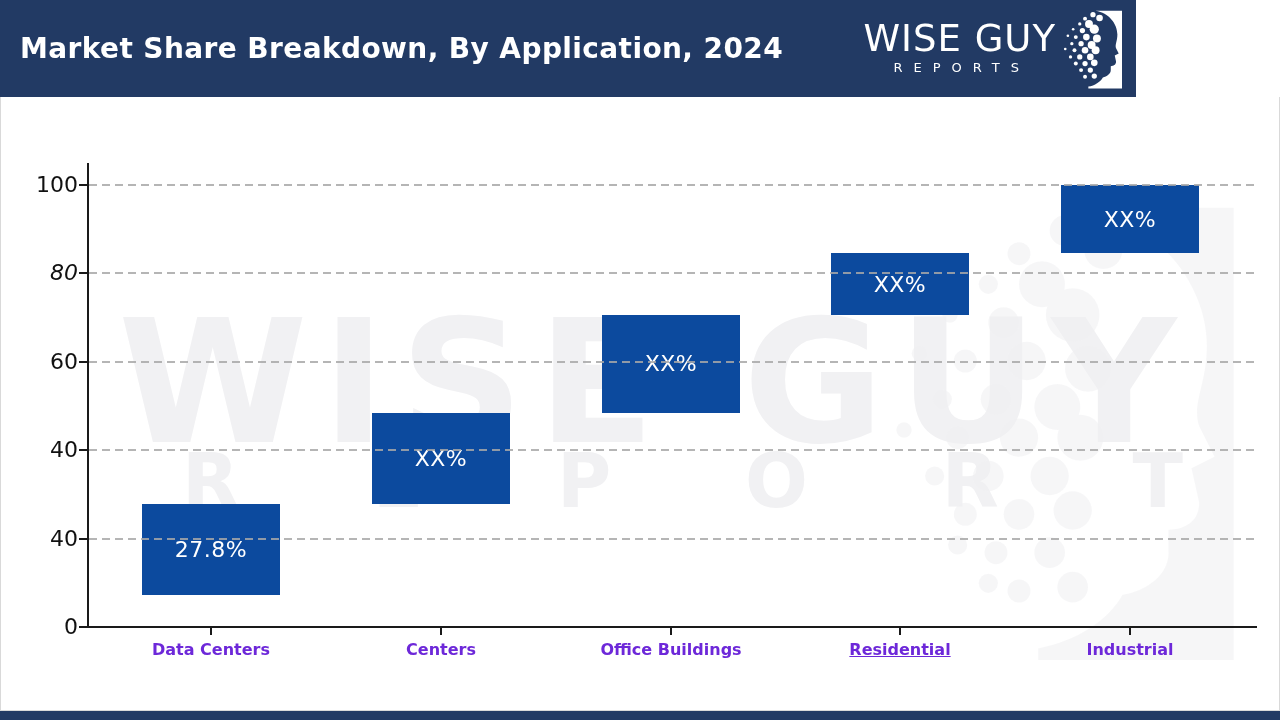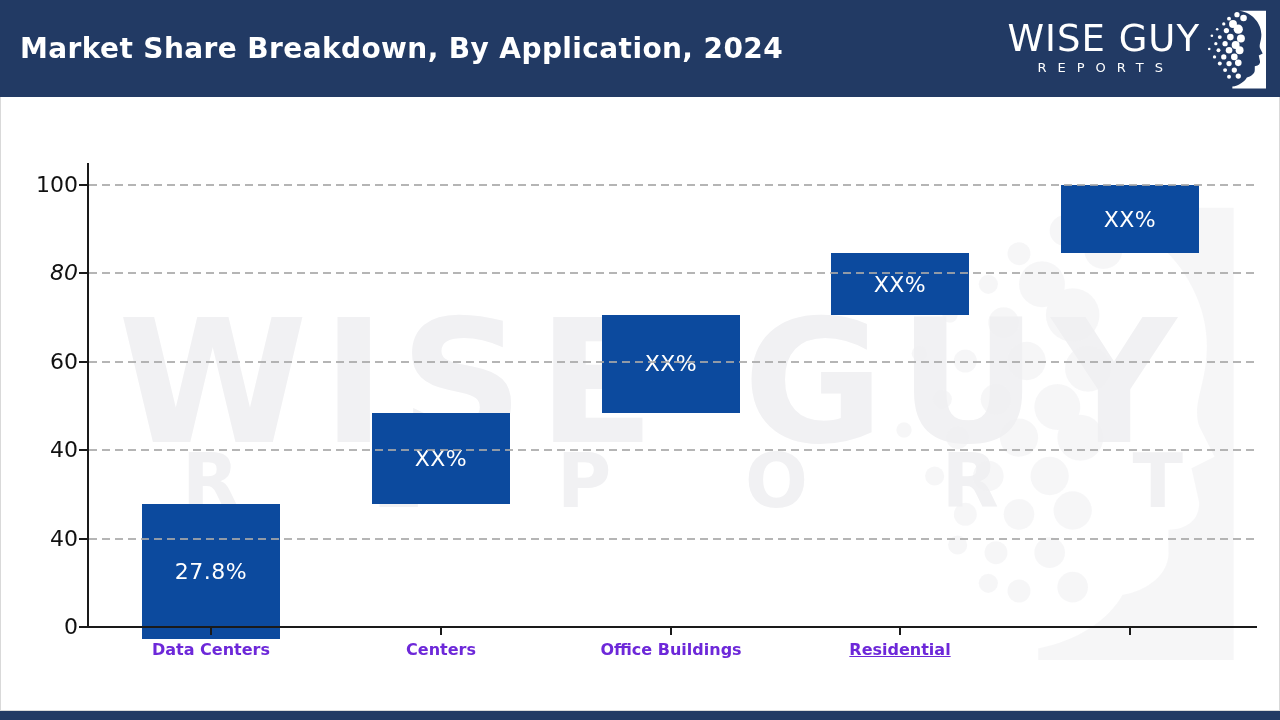--- a/index.html
+++ b/index.html
@@ -3,21 +3,21 @@
 <meta charset="utf-8">
 <style>
   * { margin:0; padding:0; box-sizing:border-box; }
   html,body { width:1280px; height:720px; }
   body {
     font-family:"DejaVu Sans","Liberation Sans",sans-serif;
     background:#ffffff; position:relative; overflow:hidden;
   }
   
   .header {
-    position:absolute; left:0; top:0; width:1280px; height:97px;
+    position:absolute; left:0; top:0; width:1136px; height:97px;
     background:#223a64; z-index:30;
   }
   .header-title {
     position:absolute; left:20px; top:0; height:97px;
     display:flex; align-items:center;
     color:#ffffff; font-size:28px; font-weight:bold; letter-spacing:.4px;
     white-space:nowrap;
   }
   .logo {
     position:absolute; right:14px; top:4px; width:260px; height:90px; z-index:31;
@@ -182,21 +182,21 @@
     <div class="ytick-mark" style="top: 352.2px;"></div>
     <div class="gridline" style="top: 263.8px;"></div>
     <div class="ytick-label" style="top: 253.8px;">60</div>
     <div class="ytick-mark" style="top: 263.8px;"></div>
     <div class="gridline" style="top: 175.4px;"></div>
     <div class="ytick-label" style="top: 165.4px; font-style: italic;">80</div>
     <div class="ytick-mark" style="top: 175.4px;"></div>
     <div class="gridline" style="top: 87px;"></div>
     <div class="ytick-label" style="top: 77px;">100</div>
     <div class="ytick-mark" style="top: 87px;"></div>
-    <div class="bar" style="left: 142px; top: 407.124px; height: 135px; background: rgb(12, 74, 158);">
+    <div class="bar" style="left: 142px; top: 407.124px; height: 91px; background: rgb(12, 74, 158);">
       <span class="bar-label" style="color: rgb(255, 255, 255);">27.8%</span>
     </div>
     <div class="bar" style="left: 372px; top: 316.072px; height: 91.052px; background: rgb(12, 74, 158);">
       <span class="bar-label" style="color: rgb(255, 255, 255);">XX%</span>
     </div>
     <div class="bar" style="left: 602px; top: 217.948px; height: 98.124px; background: rgb(12, 74, 158);">
       <span class="bar-label" style="color: rgb(255, 255, 255);">XX%</span>
     </div>
     <div class="bar" style="left: 831px; top: 156.068px; height: 61.88px; background: rgb(12, 74, 158);">
       <span class="bar-label" style="color: rgb(255, 255, 255);">XX%</span>
@@ -206,18 +206,19 @@
     </div>
     <div class="xtick-mark" style="left: 210px;"></div>
     <div class="xcat-label" style="left: 101px;">Data Centers</div>
     <div class="xtick-mark" style="left: 440px;"></div>
     <div class="xcat-label" style="left: 331px;">Centers</div>
     <div class="xtick-mark" style="left: 670px;"></div>
     <div class="xcat-label" style="left: 561px;">Office Buildings</div>
     <div class="xtick-mark" style="left: 899px;"></div>
     <div class="xcat-label" style="left: 790px; text-decoration: underline;">Residential</div>
     <div class="xtick-mark" style="left: 1129px;"></div>
+    <div class="xcat-label" style="left: 1020px;">Industrial</div>
   </div>
 
 <div class="frame-left"></div>
 <div class="frame-right"></div>
 <div class="frame-bottom"></div>
 <div class="footer-bar"></div>
 
 </body></html>

